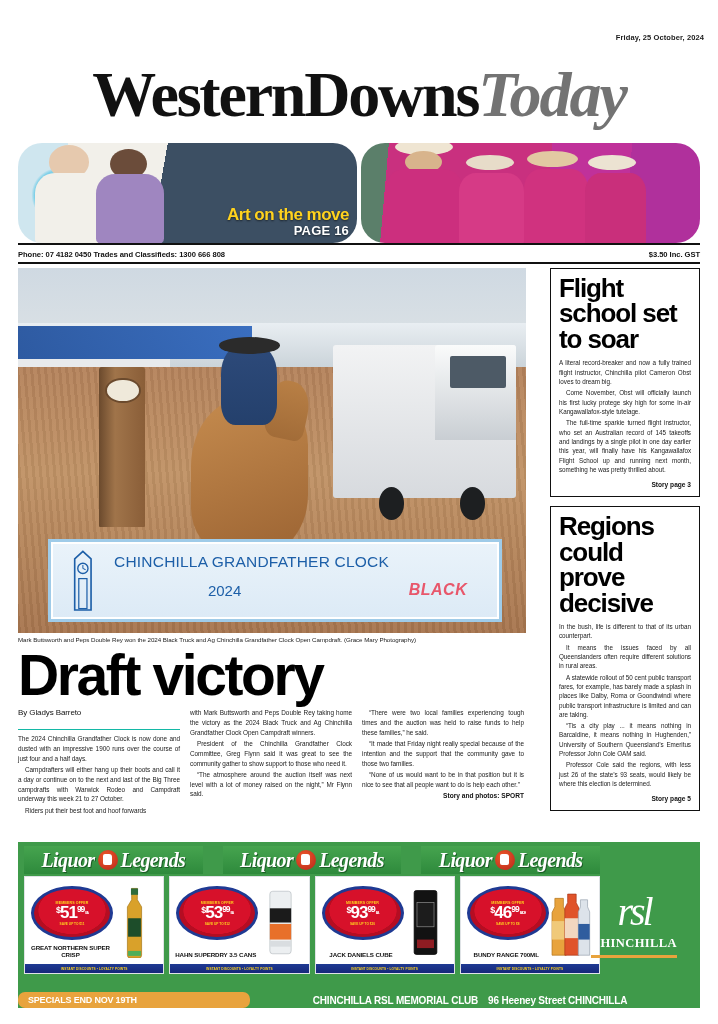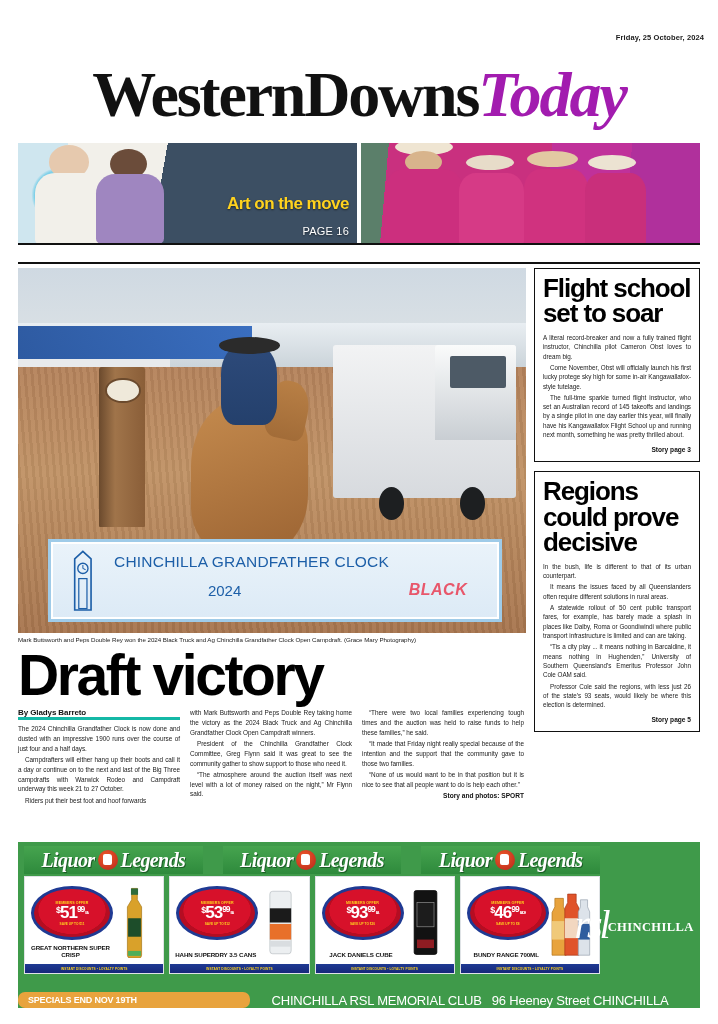--- a/index.html
+++ b/index.html
@@ -13,55 +13,55 @@
   
   .datebar{position:absolute;top:33px;right:14px;font-size:7.5px;font-weight:bold;
            letter-spacing:.1px;color:#1a1a1a;font-family:"Liberation Sans",sans-serif;}
 
   
   .masthead{position:absolute;top:63px;left:0;width:718px;text-align:center;
             white-space:nowrap;line-height:1;}
   .mast-a{font-family:"Liberation Serif",serif;font-weight:bold;font-size:64px;
           color:#111;letter-spacing:-2.2px;}
   .mast-b{font-family:"Liberation Serif",serif;font-weight:bold;font-style:italic;
-          font-size:64px;color:#a21caf;letter-spacing:-2px;}
+          font-size:64px;color:#737373;letter-spacing:-2px;}
 
   
   .promos{position:absolute;top:143px;left:18px;width:682px;height:100px;display:flex;gap:4px;}
-  .promo{position:relative;flex:1;overflow:hidden;}
+  .promo{position:relative;flex:1;overflow:hidden;border-radius:24px;}
   .promo-bg{position:absolute;inset:0;}
   .promo.left .promo-bg{
     background:
       radial-gradient(circle at 12% 52%, #7fd0e8 0 8%, rgba(127,208,232,0) 9%),
       linear-gradient(100deg,#cfe6ef 0 14%,#f2f0ea 14% 42%,#3c4f63 42% 100%);
   }
   .promo.right .promo-bg{
     background:linear-gradient(95deg,#5b7f6a 0 8%, #c9307f 8% 55%, #c0319a 55% 78%, #b0309c 78% 100%);
   }
   .promo-figs{position:absolute;inset:0;}
   .fig{position:absolute;border-radius:48% 48% 44% 44%;}
   .promo-caption{position:absolute;right:8px;bottom:6px;text-align:right;line-height:1.02;}
   .promo-title{font-size:17px;font-weight:bold;color:#ffd21e;letter-spacing:-.5px;
                text-shadow:0 1px 2px rgba(0,0,0,.55);white-space:nowrap;}
-  .promo-sub{font-size:11px;font-weight:normal;color:#fff;letter-spacing:.2px;
-             text-shadow:0 1px 2px rgba(0,0,0,.55);margin-top:13px;}
+  .promo-sub{font-size:13px;font-weight:bold;color:#fff;letter-spacing:.2px;
+             text-shadow:0 1px 2px rgba(0,0,0,.55);}
   .promo.right .promo-caption{right:auto;left:50%;transform:translateX(-50%);text-align:center;}
 
   
   .inforule{position:absolute;top:243px;left:18px;width:682px;height:1.5px;background:#111;}
   .infobar{position:absolute;top:246px;left:18px;width:682px;height:16px;
            display:flex;justify-content:space-between;align-items:center;
            font-size:7.6px;font-weight:bold;letter-spacing:-.05px;}
   .inforule2{position:absolute;top:262px;left:18px;width:682px;height:1.5px;background:#111;}
 
   
   .content{position:absolute;top:268px;left:18px;width:682px;}
   .cols{display:flex;gap:8px;}
   .leftcol{width:508px;}
-  .rightcol{width:183px;}
+  .rightcol{width:183px;margin-left:16px;}
 
   
   .photo{position:relative;width:508px;height:365px;overflow:hidden;background:#b98a63;}
   .ph-sky{position:absolute;left:0;top:0;width:100%;height:27%;
           background:linear-gradient(#cfd9e2,#dfe4e6);}
   .ph-fence{position:absolute;left:0;top:15%;width:100%;height:12%;
             background:linear-gradient(#e9eef2,#cbd4da);}
   .ph-banner{position:absolute;left:0;top:16%;width:46%;height:9%;
              background:linear-gradient(90deg,#1f4f9c,#2b63bb);opacity:.92;}
   .ph-banner2{position:absolute;left:0;top:25%;width:30%;height:5%;
@@ -102,22 +102,22 @@
   .ph-sign-ico{position:absolute;left:3%;top:10%;width:8%;height:80%;}
 
   .caption{width:508px;font-size:6.2px;line-height:1.25;color:#222;padding:3px 0 2px;
            letter-spacing:-.05px;}
 
   .headline{font-size:57px;font-weight:bold;letter-spacing:-2.4px;line-height:.96;
             margin:2px 0 6px;color:#000;}
 
   .story-cols{display:flex;gap:10px;}
   .story-col{width:162px;}
-  .byline{font-size:8px;font-weight:bold;border-bottom:3px solid #14b8a6;
-          padding-bottom:0;margin-bottom:4px;letter-spacing:-.1px;}
+  .byline{font-size:8px;font-weight:normal;border-bottom:1px solid #14b8a6;
+          padding-bottom:12px;margin-bottom:4px;letter-spacing:-.1px;}
   .body p{font-size:6.4px;line-height:1.5;margin:0 0 2px;text-align:justify;
           letter-spacing:-.03px;color:#1a1a1a;}
   .body p.ind{text-indent:7px;}
   .tagline{font-size:6.6px;font-weight:bold;text-align:right;margin-top:3px;}
 
   
   .newsbox{border:1px solid #111;padding:7px 8px 8px;margin-bottom:9px;}
   .newsbox h2{font-size:26px;font-weight:bold;line-height:.98;letter-spacing:-1.1px;
               margin:0 0 6px;color:#000;}
   .newsbox p{font-size:6.3px;line-height:1.48;margin:0 0 2px;text-align:justify;
@@ -153,33 +153,33 @@
   .badge-price .each{font-size:3.4px;margin-top:8px;margin-left:1px;}
   .badge-bot{font-size:3.2px;font-weight:bold;color:#ffd21e;margin-top:1px;}
   .prod-name{position:absolute;left:4px;bottom:14px;width:60%;text-align:center;
              font-size:6.2px;font-weight:bold;line-height:1.25;color:#111;letter-spacing:-.1px;}
   .prod-img{position:absolute;right:5px;top:10px;width:34%;height:74%;}
   .prod-foot{position:absolute;left:0;bottom:0;width:100%;height:9px;
              background:linear-gradient(#1f3a93,#16287a);display:flex;align-items:center;
              justify-content:center;}
   .prod-foot span{font-size:3.2px;color:#ffd21e;font-weight:bold;letter-spacing:.1px;}
   .rsl{position:absolute;right:10px;top:36px;width:112px;height:94px;
-       display:flex;align-items:center;justify-content:center;color:#fff;}
+       display:flex;flex-direction:column;align-items:center;justify-content:center;color:#fff;}
   .rsl-mark{font-family:"Liberation Serif",serif;font-style:italic;font-size:40px;
             color:#fff;line-height:1;letter-spacing:-3px;}
   .rsl-name{font-family:"Liberation Serif",serif;font-weight:bold;font-size:12.5px;
             letter-spacing:.4px;margin-top:4px;}
   .rsl-rule{width:86px;height:3px;background:#e8a33d;margin-top:4px;}
   .ad-foot{position:absolute;left:0;bottom:0;width:100%;height:16px;}
   .ad-foot-l{position:absolute;left:0;bottom:0;width:222px;height:16px;background:#e8a33d;
              display:flex;align-items:center;padding-left:10px;border-radius:7px;}
   .ad-foot-l span{font-size:9px;font-weight:bold;color:#fff;letter-spacing:-.2px;}
   .ad-foot-r{position:absolute;left:222px;bottom:0;right:0;height:16px;
              display:flex;align-items:center;justify-content:center;gap:10px;}
-  .ad-foot-r span{font-size:13px;font-weight:normal;color:#fff;letter-spacing:-.2px;}
+  .ad-foot-r span{font-size:10px;font-weight:bold;color:#fff;letter-spacing:-.2px;}
 </style>
 </head>
 <body>
 
 <div class="page">
 
   <div class="datebar">Friday, 25 October, 2024</div>
 
   <div class="masthead">
     <span class="mast-a">WesternDowns</span><span class="mast-b">Today</span>
@@ -209,20 +209,24 @@
         <div class="fig" style="left:29%;top:30%;width:19%;height:72%;background:#d63a86;border-radius:26% 26% 6% 6%;"></div>
         <div class="fig" style="left:49%;top:8%;width:15%;height:16%;background:#e2c9a2;border-radius:50%;"></div>
         <div class="fig" style="left:48%;top:26%;width:19%;height:76%;background:#d0327f;border-radius:26% 26% 6% 6%;"></div>
         <div class="fig" style="left:67%;top:12%;width:14%;height:15%;background:#ece3d2;border-radius:50%;"></div>
         <div class="fig" style="left:66%;top:30%;width:18%;height:72%;background:#c92f7b;border-radius:26% 26% 6% 6%;"></div>
       </div>
     </div>
   </div>
 
   <div class="inforule"></div>
+  <div class="infobar">
+    <span>Phone: 07 4182 0450   Trades and Classifieds: 1300 666 808</span>
+    <span>$3.50 Inc. GST</span>
+  </div>
   <div class="inforule2"></div>
 
   <div class="content">
     <div class="cols">
 
       <div class="leftcol">
         <div class="photo">
           <div class="ph-sky"></div>
           <div class="ph-fence"></div>
           <div class="ph-banner"></div>

